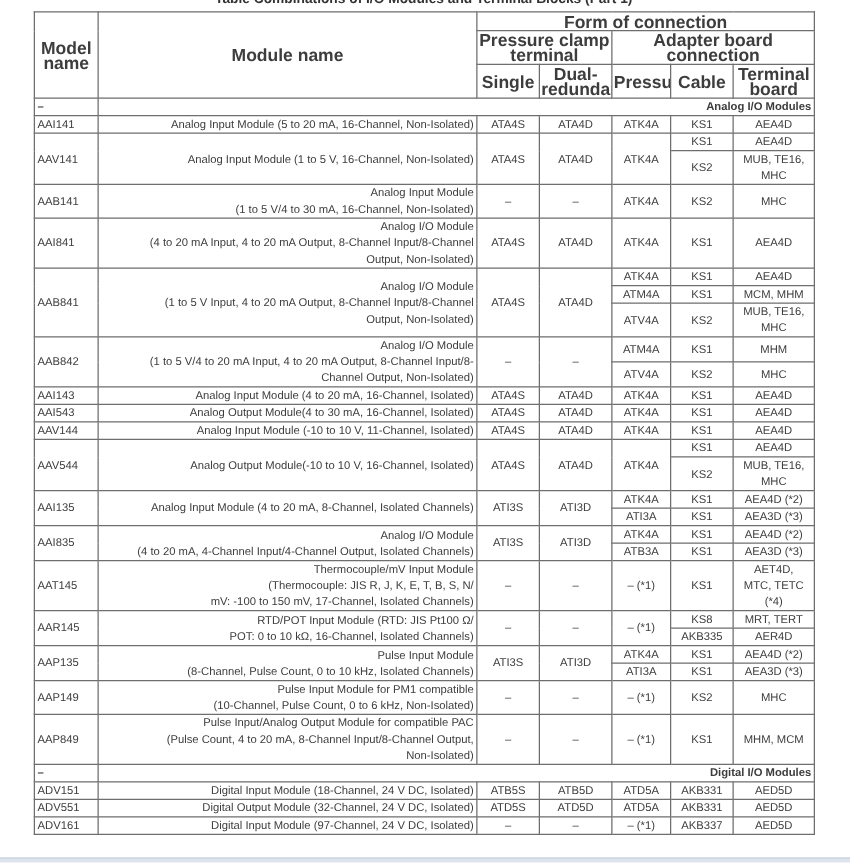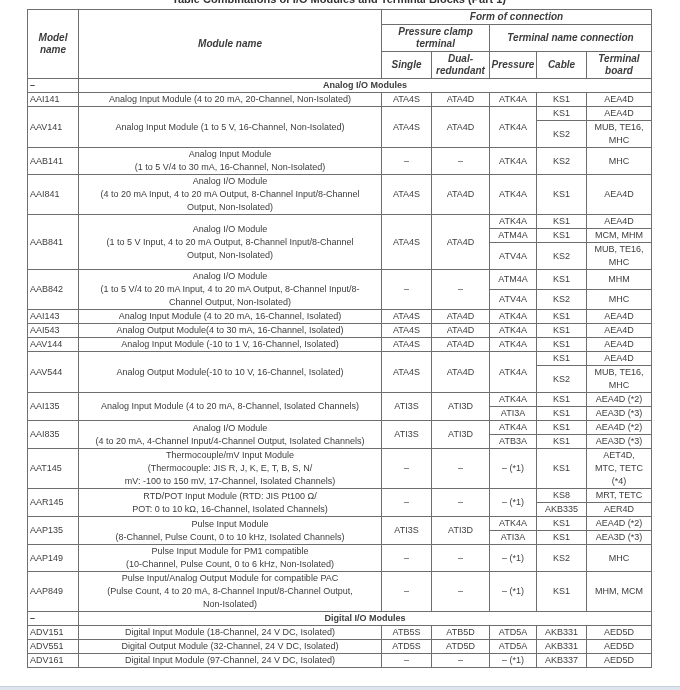--- a/index.html
+++ b/index.html
@@ -16,29 +16,29 @@
   }
   table.io{
     position:absolute;left:27px;top:9px;width:624px;
     border-collapse:collapse;table-layout:fixed;
     font-size:9px;line-height:13px;color:#3d3d3d;
   }
   table.io th,table.io td{
     border:1px solid #6e6e6e;padding:0 2px;vertical-align:middle;overflow:hidden;
   }
   table.io thead th{
-    font-size:10px;line-height:12px;font-weight:bold;text-align:center;
-    white-space:pre-line;padding:1px;font-style:italic;
+    font-size:14px;line-height:12px;font-weight:bold;text-align:center;
+    white-space:pre-line;padding:1px;
   }
   thead tr:nth-child(1){height:15px;}
   thead tr:nth-child(2){height:26px;}
   thead tr:nth-child(3){height:27px;}
   tbody tr{height:14px;}
   td.model{text-align:left;padding-left:3px;}
-  td.module{text-align:center;padding-left:4px;white-space:pre-line;}
+  td.module{text-align:right;padding-left:4px;white-space:pre-line;}
   td.c{text-align:center;white-space:pre-line;}
   tr.section td{font-weight:bold;}
   .bottom-strip{
     position:absolute;left:0;top:686px;width:680px;height:4px;
     background:#dde4ee;border-top:1px solid #c6d0dd;
   }
 </style>
 </head>
 <body>
 
@@ -59,40 +59,40 @@
     <thead>
       <tr>
         <th rowspan="3">Model
 name</th>
         <th rowspan="3">Module name</th>
         <th colspan="5">Form of connection</th>
       </tr>
       <tr>
         <th colspan="2">Pressure clamp
 terminal</th>
-        <th colspan="3">Terminal name connection</th>
+        <th colspan="3">Adapter board connection</th>
       </tr>
       <tr>
         <th>Single</th>
         <th>Dual-
 redundant</th>
         <th>Pressure</th>
         <th>Cable</th>
         <th>Terminal
 board</th>
       </tr>
     </thead>
     <tbody id="table-body">
         <tr class="section">
           <td class="model">–</td>
           <td class="module" colspan="6">Analog I/O Modules</td>
         </tr>
         <tr>
           <td class="model">AAI141</td>
-          <td class="module">Analog Input Module (4 to 20 mA, 20-Channel, Non-Isolated)</td>
+          <td class="module">Analog Input Module (5 to 20 mA, 16-Channel, Non-Isolated)</td>
           <td class="c">ATA4S</td>
           <td class="c">ATA4D</td>
           <td class="c">ATK4A</td>
           <td class="c">KS1</td>
           <td class="c">AEA4D</td>
         </tr>
         <tr>
           <td class="model" rowspan="2">AAV141</td>
           <td class="module" rowspan="2">Analog Input Module (1 to 5 V, 16-Channel, Non-Isolated)</td>
           <td class="c" rowspan="2">ATA4S</td>
@@ -178,21 +178,21 @@
           <td class="model">AAI543</td>
           <td class="module">Analog Output Module(4 to 30 mA, 16-Channel, Isolated)</td>
           <td class="c">ATA4S</td>
           <td class="c">ATA4D</td>
           <td class="c">ATK4A</td>
           <td class="c">KS1</td>
           <td class="c">AEA4D</td>
         </tr>
         <tr>
           <td class="model">AAV144</td>
-          <td class="module">Analog Input Module (-10 to 1 V, 16-Channel, Isolated)</td>
+          <td class="module">Analog Input Module (-10 to 10 V, 11-Channel, Isolated)</td>
           <td class="c">ATA4S</td>
           <td class="c">ATA4D</td>
           <td class="c">ATK4A</td>
           <td class="c">KS1</td>
           <td class="c">AEA4D</td>
         </tr>
         <tr>
           <td class="model" rowspan="2">AAV544</td>
           <td class="module" rowspan="2">Analog Output Module(-10 to 10 V, 16-Channel, Isolated)</td>
           <td class="c" rowspan="2">ATA4S</td>
@@ -249,21 +249,21 @@
 (*4)</td>
         </tr>
         <tr>
           <td class="model" rowspan="2">AAR145</td>
           <td class="module" rowspan="2">RTD/POT Input Module (RTD: JIS Pt100 Ω/
 POT: 0 to 10 kΩ, 16-Channel, Isolated Channels)</td>
           <td class="c" rowspan="2">–</td>
           <td class="c" rowspan="2">–</td>
           <td class="c" rowspan="2">– (*1)</td>
           <td class="c">KS8</td>
-          <td class="c">MRT, TETC</td>
+          <td class="c">MRT, TERT</td>
         </tr>
         <tr>
           <td class="c">AKB335</td>
           <td class="c">AER4D</td>
         </tr>
         <tr>
           <td class="model" rowspan="2">AAP135</td>
           <td class="module" rowspan="2">Pulse Input Module
 (8-Channel, Pulse Count, 0 to 10 kHz, Isolated Channels)</td>
           <td class="c" rowspan="2">ATI3S</td>

